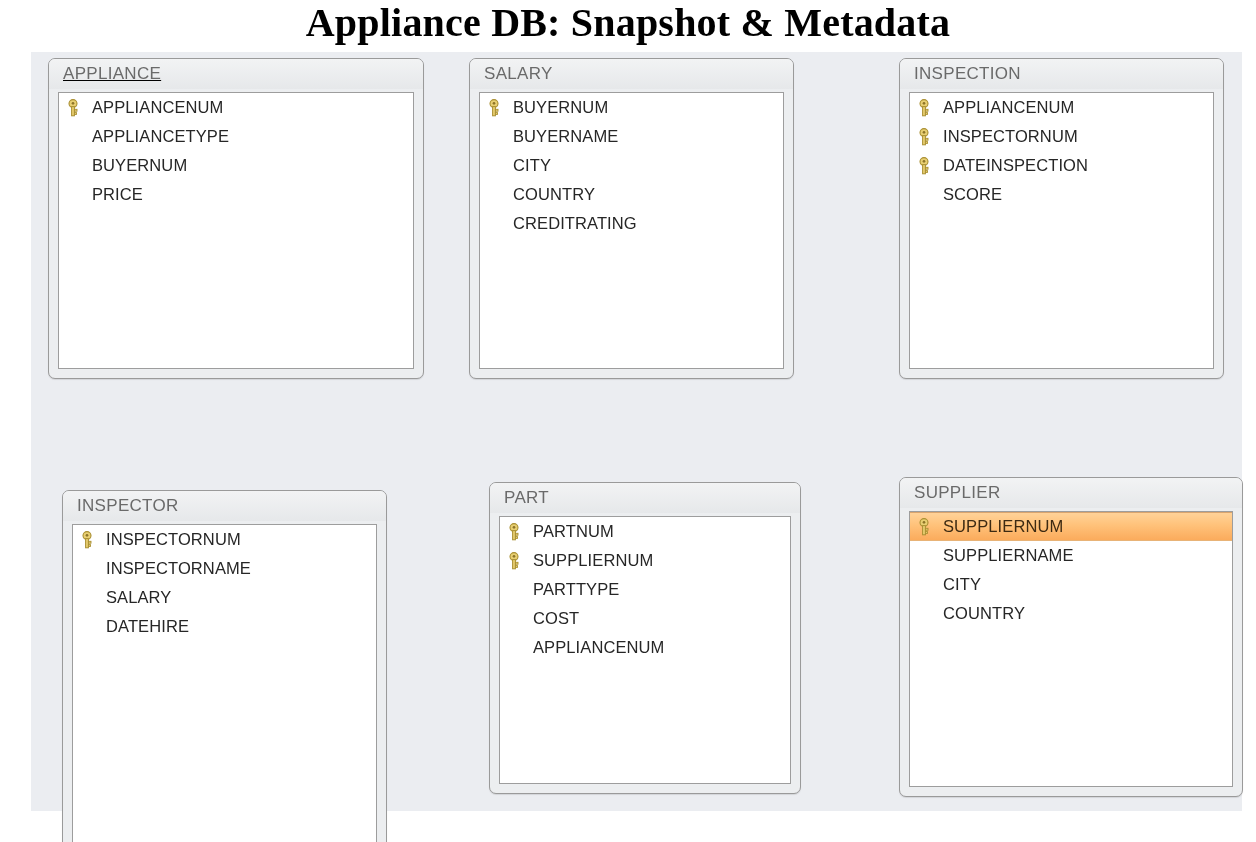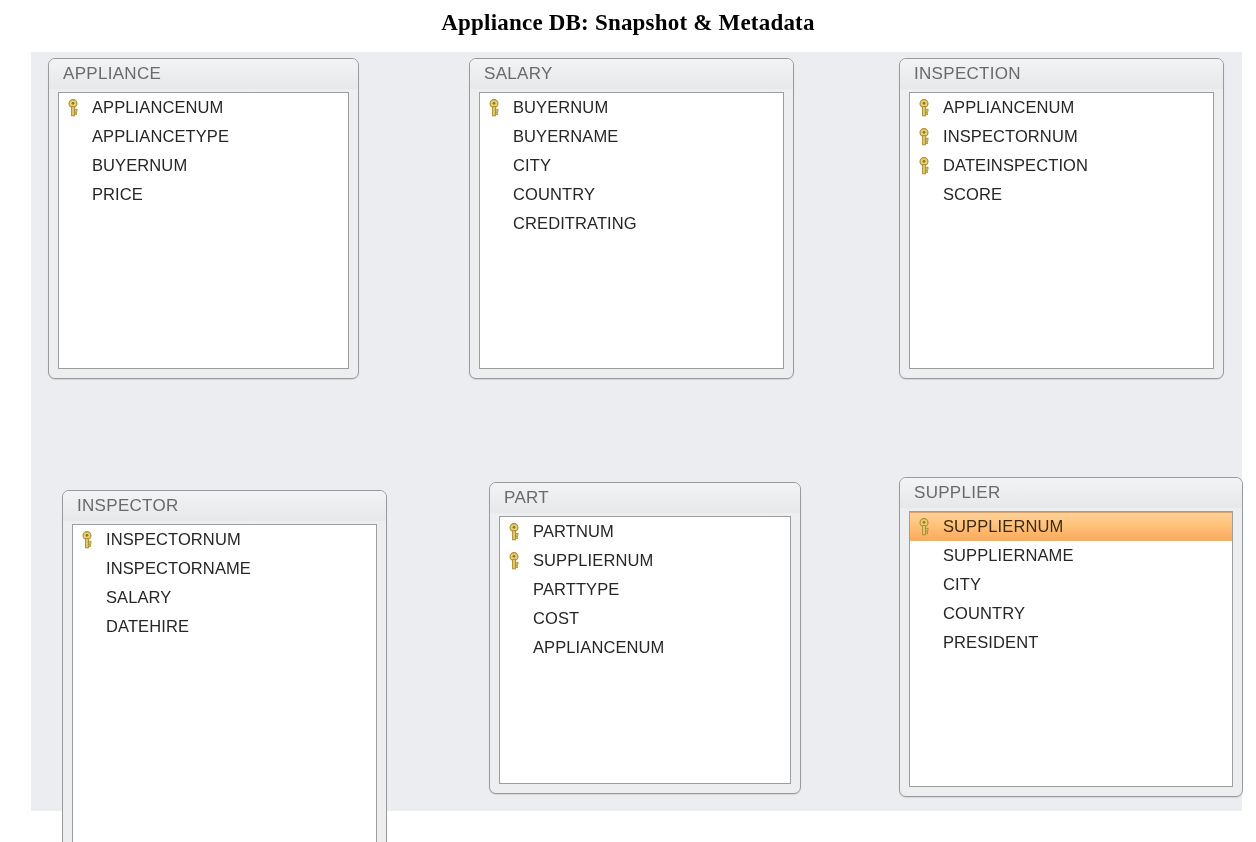--- a/index.html
+++ b/index.html
@@ -17,21 +17,21 @@
 
   
   .page-title {
     position: absolute;
     left: 0;
     top: 3px;
     width: 1256px;
     text-align: center;
     font-family: "Liberation Serif", serif;
     font-weight: bold;
-    font-size: 23px;
+    font-size: 40px;
     letter-spacing: 0.2px;
     color: #000000;
     line-height: 40px;
     white-space: nowrap;
   }
 
   
   .canvas {
     position: absolute;
     left: 31px;
@@ -107,21 +107,21 @@
     color: #3d2a12;
   }
   svg.key-ico { display: block; }
 </style>
 </head>
 <body>
 
 <div class="page-title">Appliance DB: Snapshot &amp; Metadata</div>
 
 <div class="canvas" id="canvas">
-    <div class="tbl" style="left: 17px; top: 6px; width: 311px; height: 321px;">
+    <div class="tbl" style="left: 17px; top: 6px; width: 376px; height: 321px; text-decoration: underline;">
       <div class="tbl-header">APPLIANCE</div>
       <div class="tbl-fields">
         <div class="field-row">
           <span class="key-slot">
             <svg class="key-ico" width="14" height="18" viewBox="0 0 14 18">
               <circle cx="7" cy="4.6" r="4.0" fill="#e8cf72" stroke="#a98f32" stroke-width="1.1"></circle>
               <circle cx="7" cy="4.3" r="1.35" fill="#8d7528"></circle>
               <rect x="5.6" y="7.6" width="2.8" height="9.2" fill="#e8cf72" stroke="#a98f32" stroke-width="1"></rect>
               <rect x="8.4" y="10.3" width="2.6" height="1.9" fill="#e8cf72" stroke="#a98f32" stroke-width="0.9"></rect>
               <rect x="8.4" y="13.6" width="2.1" height="1.8" fill="#e8cf72" stroke="#a98f32" stroke-width="0.9"></rect>
@@ -311,19 +311,15 @@
           <span class="field-name">SUPPLIERNAME</span>
         </div>
         <div class="field-row">
           <span class="key-slot"></span>
           <span class="field-name">CITY</span>
         </div>
         <div class="field-row">
           <span class="key-slot"></span>
           <span class="field-name">COUNTRY</span>
         </div>
-        <div class="field-row">
-          <span class="key-slot"></span>
-          <span class="field-name">PRESIDENT</span>
-        </div>
       </div>
     </div>
   </div>
 
 </body></html>

